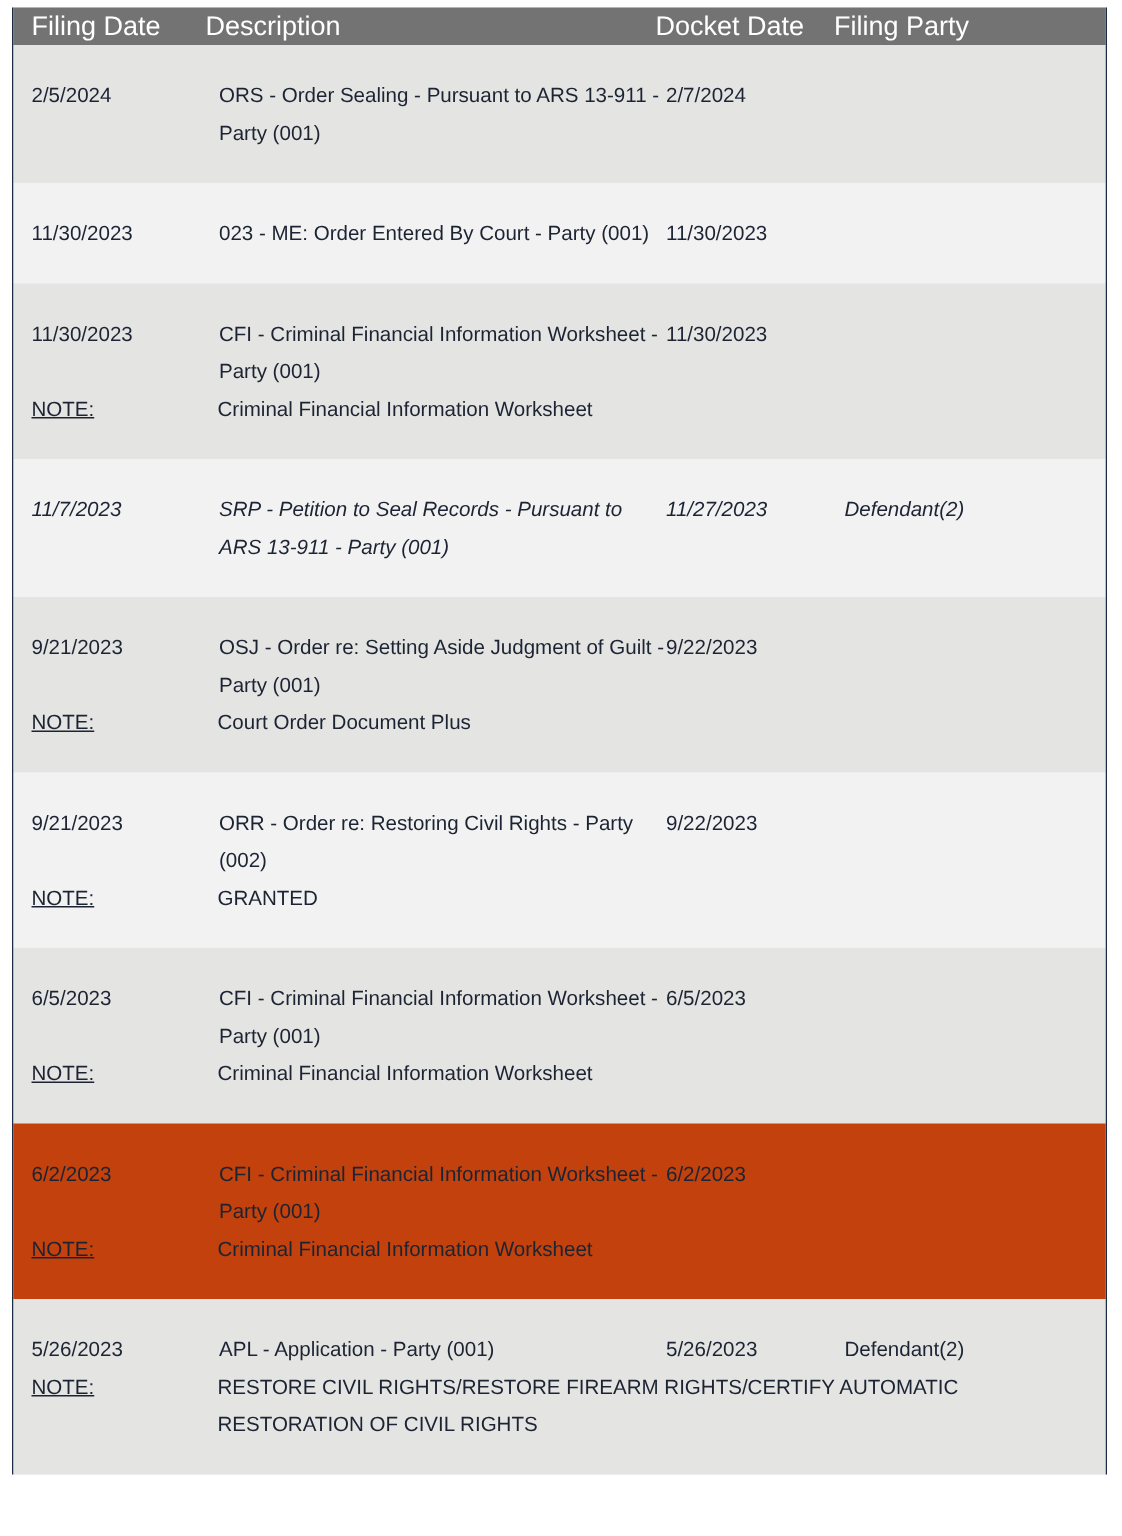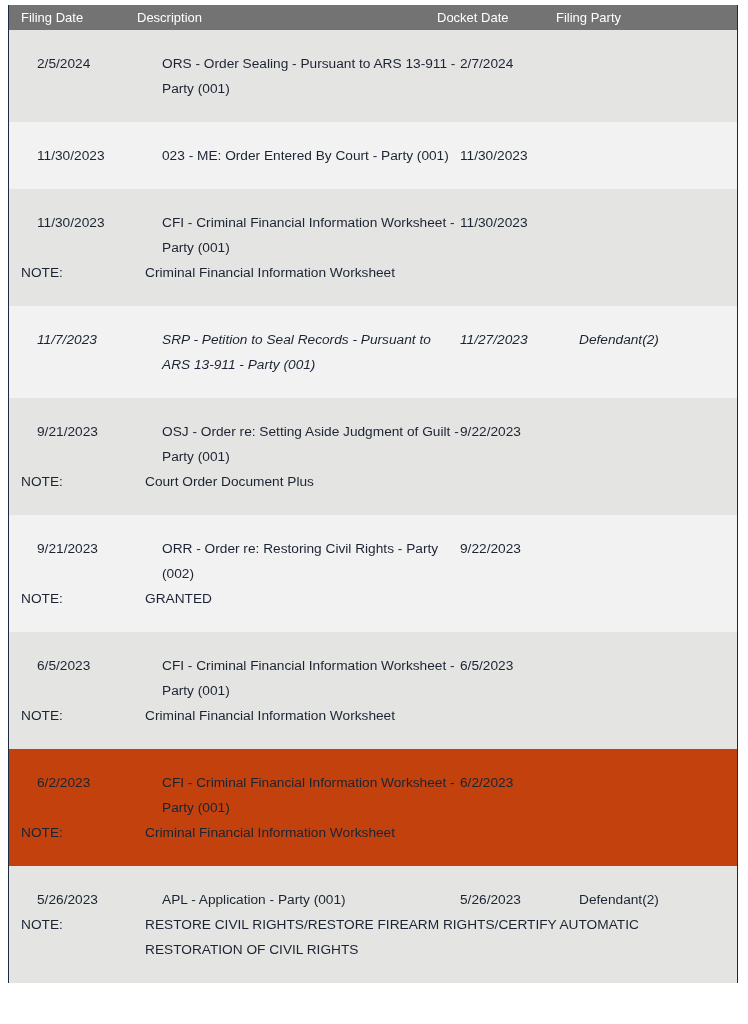--- a/index.html
+++ b/index.html
@@ -41,21 +41,21 @@
     white-space: nowrap;
     overflow: hidden;
   }
 
   
   .col-head {
     height: 25px;
     background: #737373;
     color: #ffffff;
     position: relative;
-    font-size: 13px;
+    font-size: 18px;
     overflow: hidden;
   }
   .col-head .ch {
     position: absolute;
     top: 0;
     line-height: 25px;
     white-space: nowrap;
   }
   .ch-filing-date  { left: 12px;  }
   .ch-description  { left: 128px; }
@@ -72,21 +72,20 @@
     font-size: 13.7px;
     color: #1c2433;
   }
   .doc-row.odd  { background: #e4e4e2; }
   .doc-row.even { background: #f2f2f2; }
 
   
   .row-main {
     position: relative;
     min-height: 25px;
-    margin-left: 16px;
   }
   .row-note {
     position: relative;
     min-height: 25px;
     margin-top: 0;
   }
 
   .cell {
     position: absolute;
     top: 0;
@@ -107,20 +106,21 @@
   }
   .c-filing-party {
     left: 554px;
     width: 160px;
   }
 
   
   .c-note-label {
     left: 12px;
     width: 112px;
+    text-decoration: underline;
   }
   .c-note-text {
     left: 136px;
     width: 560px;
   }
 
   
   .c-description.flow {
     width: auto;
     max-width: 300px;

